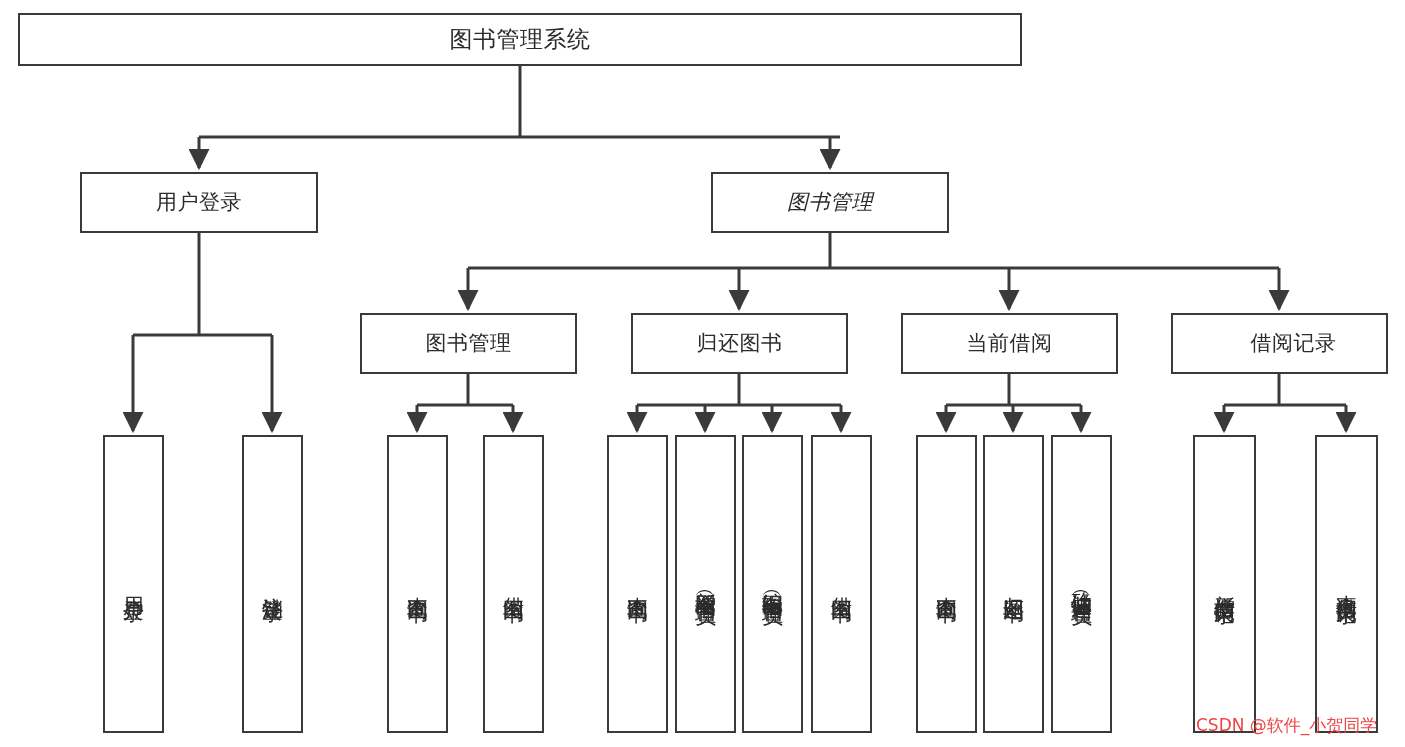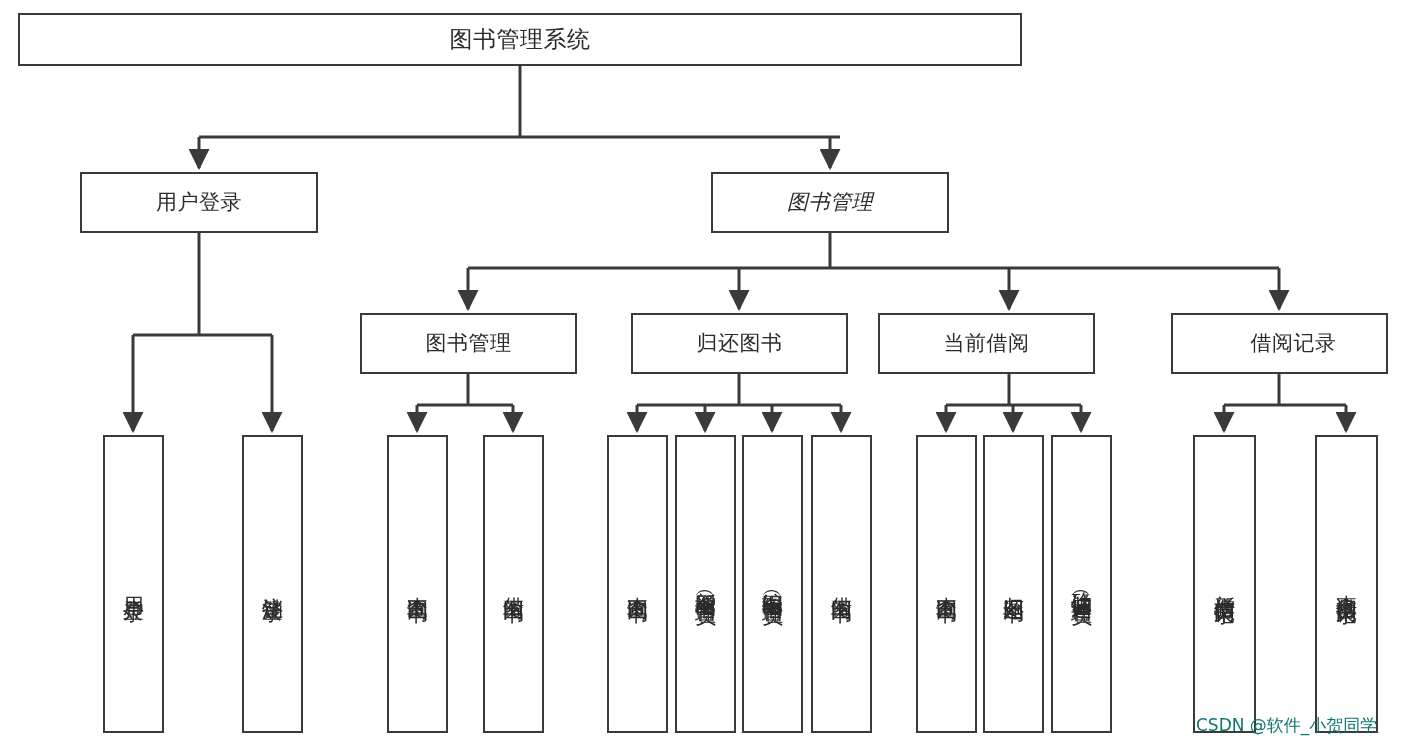--- a/index.html
+++ b/index.html
@@ -54,21 +54,21 @@
     text-align: center;
   }
   #root-node .node-label {
     font-size: 23px;
   }
   #watermark {
     position: absolute;
     left: 1196px;
     top: 714px;
     font-size: 17px;
-    color: #0f766e;
+    color: #ef4444;
     white-space: nowrap;
     pointer-events: none;
     font-family: "DejaVu Sans", "Liberation Sans", sans-serif;
   }
 </style>
 </head>
 <body>
 
 <div id="diagram-root">
 
@@ -132,21 +132,21 @@
   <div class="node node-h" style="left:711px; top:172px; width:238px; height:61px;font-style:italic;">
     <span class="node-label">图书管理</span>
   </div>
 
   <div class="node node-h" style="left:360px; top:313px; width:217px; height:61px;">
     <span class="node-label">图书管理</span>
   </div>
   <div class="node node-h" style="left:631px; top:313px; width:217px; height:61px;">
     <span class="node-label">归还图书</span>
   </div>
-  <div class="node node-h" style="left:878px; top:313px; width:217px; height:61px;">
+  <div class="node node-h" style="left:901px; top:313px; width:217px; height:61px;">
     <span class="node-label">当前借阅</span>
   </div>
   <div class="node node-h" style="left:1171px; top:313px; width:217px; height:61px;padding-left:28px;">
     <span class="node-label">借阅记录</span>
   </div>
 
   <div class="node node-v" style="left:103px; top:435px; width:61px; height:298px;">
     <span class="node-label">用户登录</span>
   </div>
   <div class="node node-v" style="left:242px; top:435px; width:61px; height:298px;">

